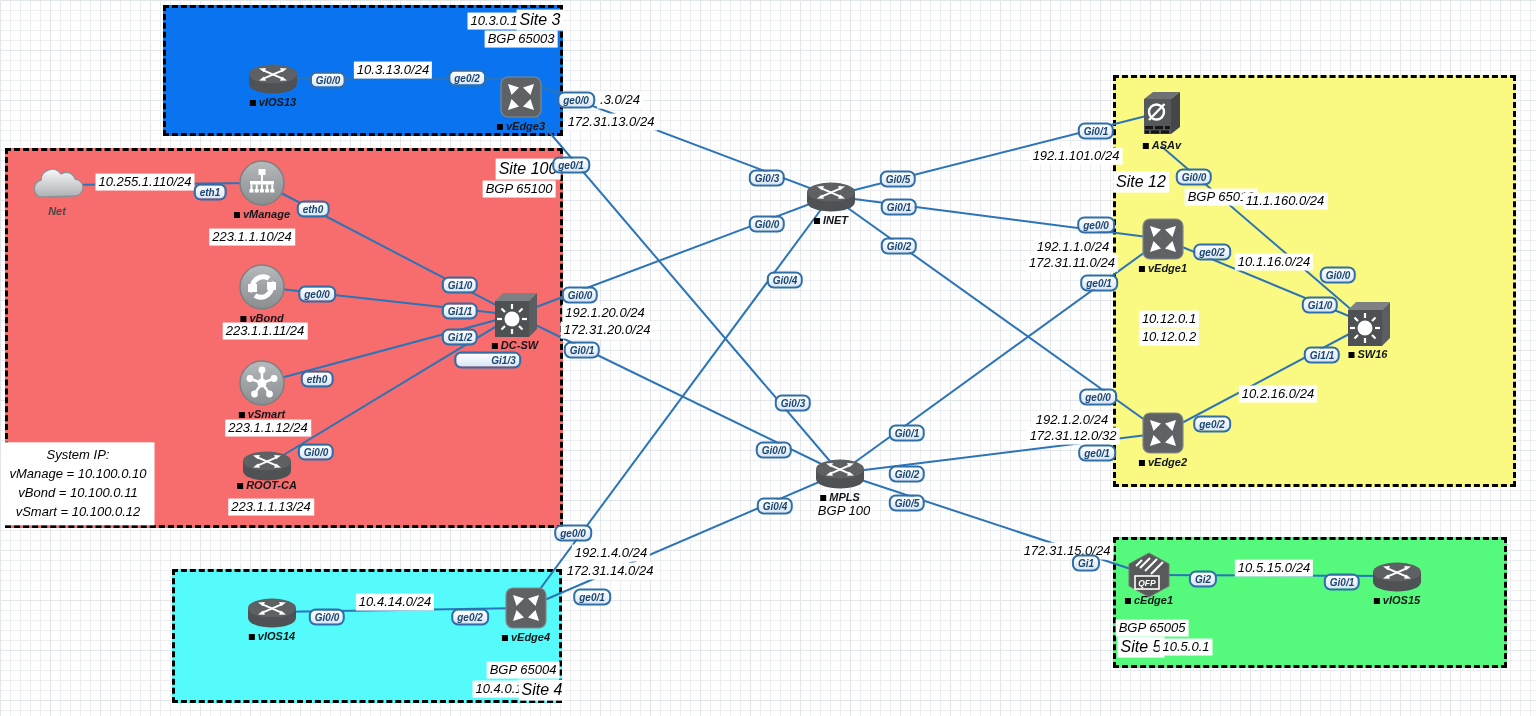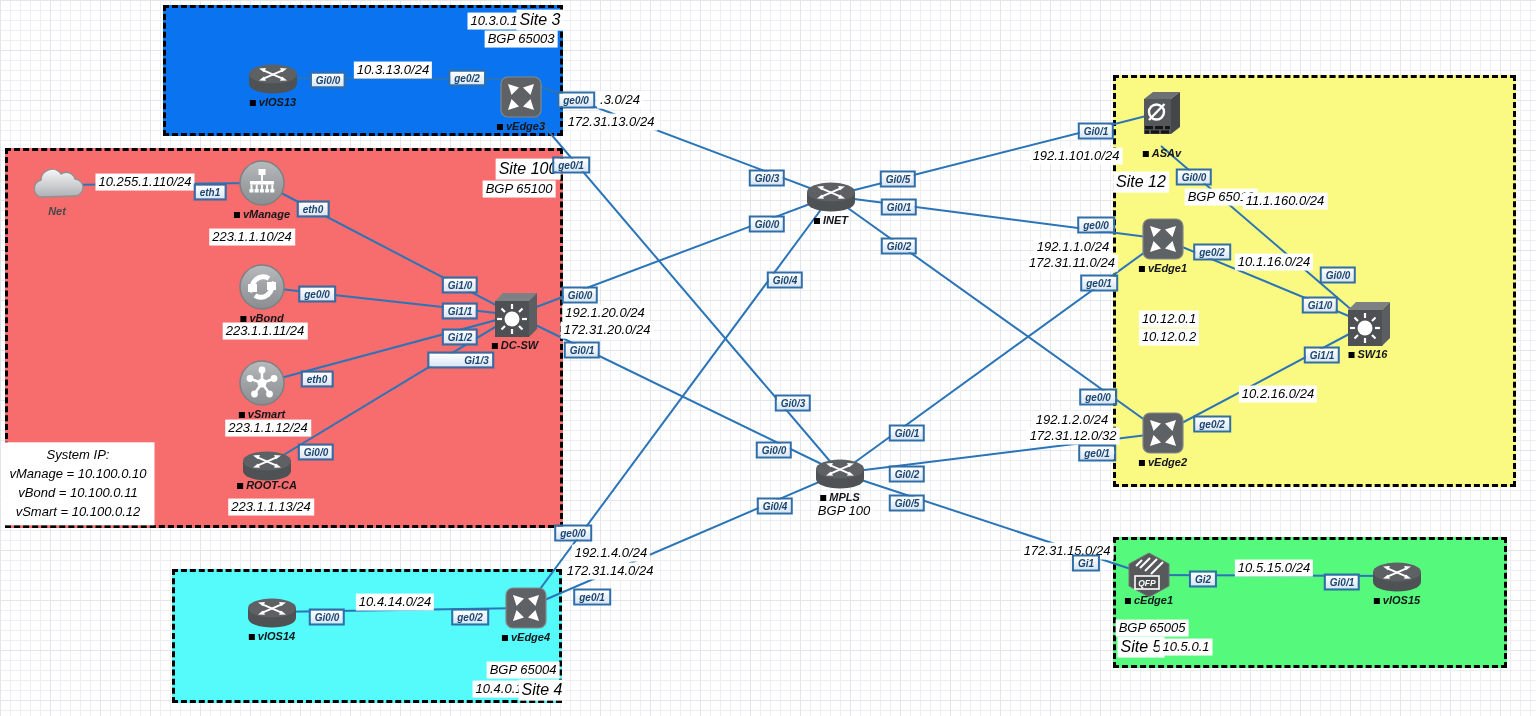--- a/index.html
+++ b/index.html
@@ -20,21 +20,21 @@
   .lbl{
     position:absolute;transform:translate(-50%,-50%);
     background:#ffffff;color:#000;font-size:13px;line-height:1.3;
     padding:0 3px;white-space:nowrap;z-index:3;
   }
   .lbl.lg{font-size:16px;}
   .lbl.note{text-align:center;font-size:13px;padding:4px 8px;line-height:1.45;}
   .badge{
     position:absolute;transform:translate(-50%,-50%);
     background:linear-gradient(#ffffff,#d9e6f5);
-    border:2px solid #2f6ea8;border-radius:0;
+    border:2px solid #2f6ea8;border-radius:7px;
     color:#1c4670;font-size:10px;font-weight:bold;
     padding:0 4px;line-height:13px;white-space:nowrap;z-index:4;
   }
   .node{position:absolute;z-index:5;}
   .node .icon{position:absolute;left:0;top:0;}
   .node .name{
     position:absolute;left:50%;transform:translateX(-50%);
     white-space:nowrap;font-size:11px;font-weight:bold;color:#13161a;
   }
   .node .name .sq{display:inline-block;width:6px;height:6px;background:#000;margin-right:3px;vertical-align:middle;}
@@ -141,21 +141,21 @@
     </div>
   <div id="badges-layer">
       <div class="badge" style="left: 210px; top: 192px;">eth1</div>
       <div class="badge" style="left: 313px; top: 209px;">eth0</div>
       <div class="badge" style="left: 317px; top: 294px;">ge0/0</div>
       <div class="badge" style="left: 317px; top: 379px;">eth0</div>
       <div class="badge" style="left: 316px; top: 452px;">Gi0/0</div>
       <div class="badge" style="left: 460px; top: 285px;">Gi1/0</div>
       <div class="badge" style="left: 460px; top: 311px;">Gi1/1</div>
       <div class="badge" style="left: 460px; top: 337px;">Gi1/2</div>
-      <div class="badge" style="left: 461px; top: 360px; padding-left: 35px;">Gi1/3</div>
+      <div class="badge" style="left: 488px; top: 360px; padding-left: 35px;">Gi1/3</div>
       <div class="badge" style="left: 580px; top: 295px;">Gi0/0</div>
       <div class="badge" style="left: 582px; top: 350px;">Gi0/1</div>
       <div class="badge" style="left: 328px; top: 80px;">Gi0/0</div>
       <div class="badge" style="left: 467px; top: 78px;">ge0/2</div>
       <div class="badge" style="left: 576px; top: 100px;">ge0/0</div>
       <div class="badge" style="left: 571px; top: 165px;">ge0/1</div>
       <div class="badge" style="left: 767px; top: 178px;">Gi0/3</div>
       <div class="badge" style="left: 767px; top: 224px;">Gi0/0</div>
       <div class="badge" style="left: 785px; top: 280px;">Gi0/4</div>
       <div class="badge" style="left: 898px; top: 179px;">Gi0/5</div>
@@ -389,21 +389,21 @@
             <line x1="9" y1="31" x2="24.5" y2="15" stroke="#fff" stroke-width="2.4"></line>
             <g fill="#151515">
               <rect x="5" y="37" width="8" height="3.2"></rect>
               <rect x="15" y="37" width="8" height="3.2"></rect>
               <rect x="25" y="37" width="5" height="3.2"></rect>
               <rect x="5" y="41.4" width="4" height="3.2"></rect>
               <rect x="11" y="41.4" width="8" height="3.2"></rect>
               <rect x="21" y="41.4" width="8" height="3.2"></rect>
             </g>
           </svg></div>
-        <div class="name" style="top: 50px; margin-top: 8px;"><span class="sq"></span><span>ASAv</span></div>
+        <div class="name" style="top: 50px;"><span class="sq"></span><span>ASAv</span></div>
       </div>
       <div class="node" style="left: 1142px; top: 218px; width: 42px; height: 42px;">
         <div class="icon"><svg width="42" height="42" viewBox="0 0 42 42">
             <rect x="1" y="1" width="40" height="40" rx="7" fill="#5f6265" stroke="#84878a" stroke-width="1.2"></rect>
             <g fill="#fff">
               <polygon points="8,8 19,11.5 11.5,19"></polygon>
               <polygon points="34,8 30.5,19 23,11.5"></polygon>
               <polygon points="8,34 11.5,23 19,30.5"></polygon>
               <polygon points="34,34 23,30.5 30.5,23"></polygon>
             </g>

